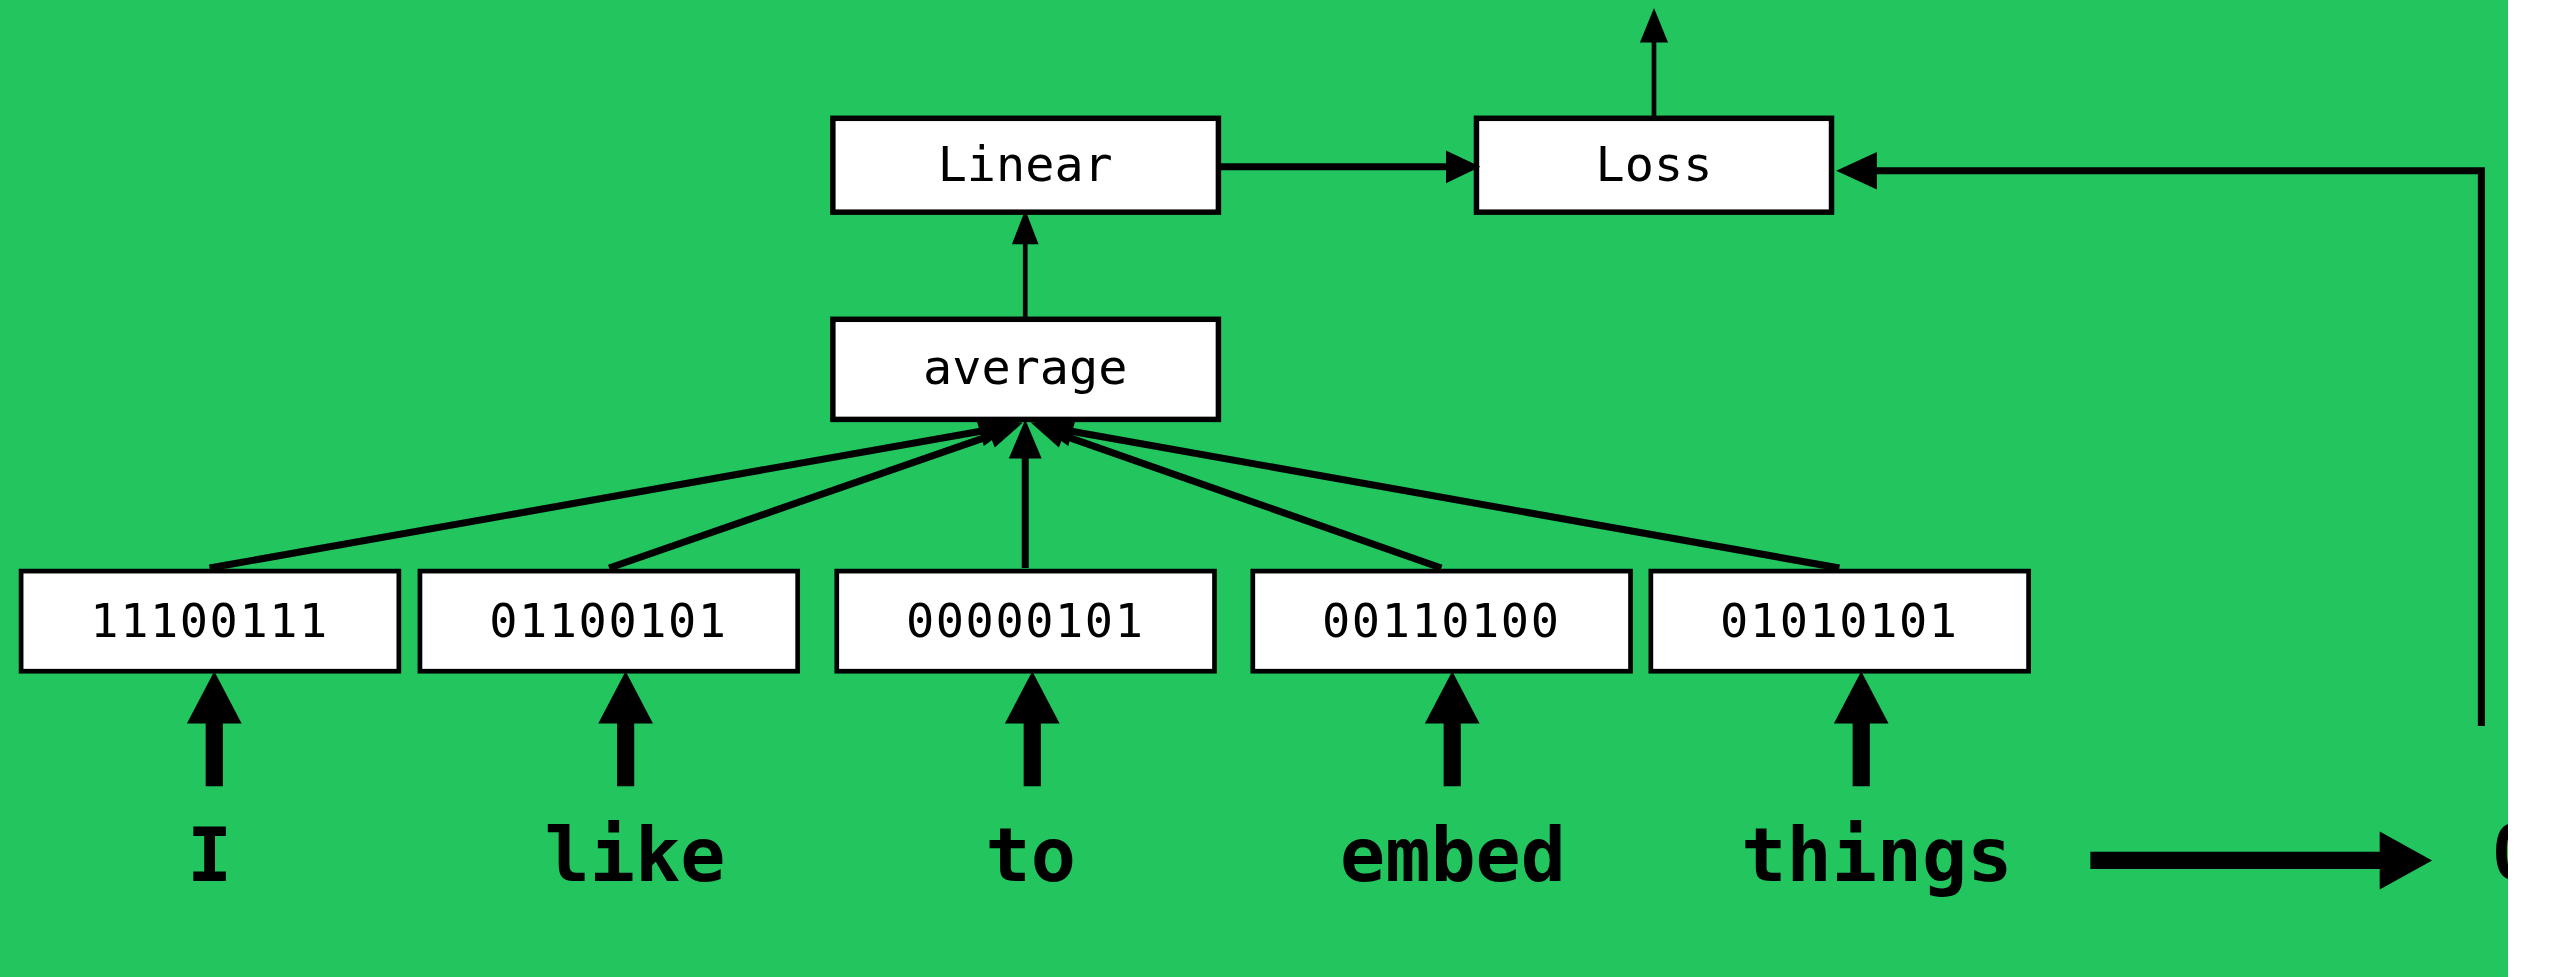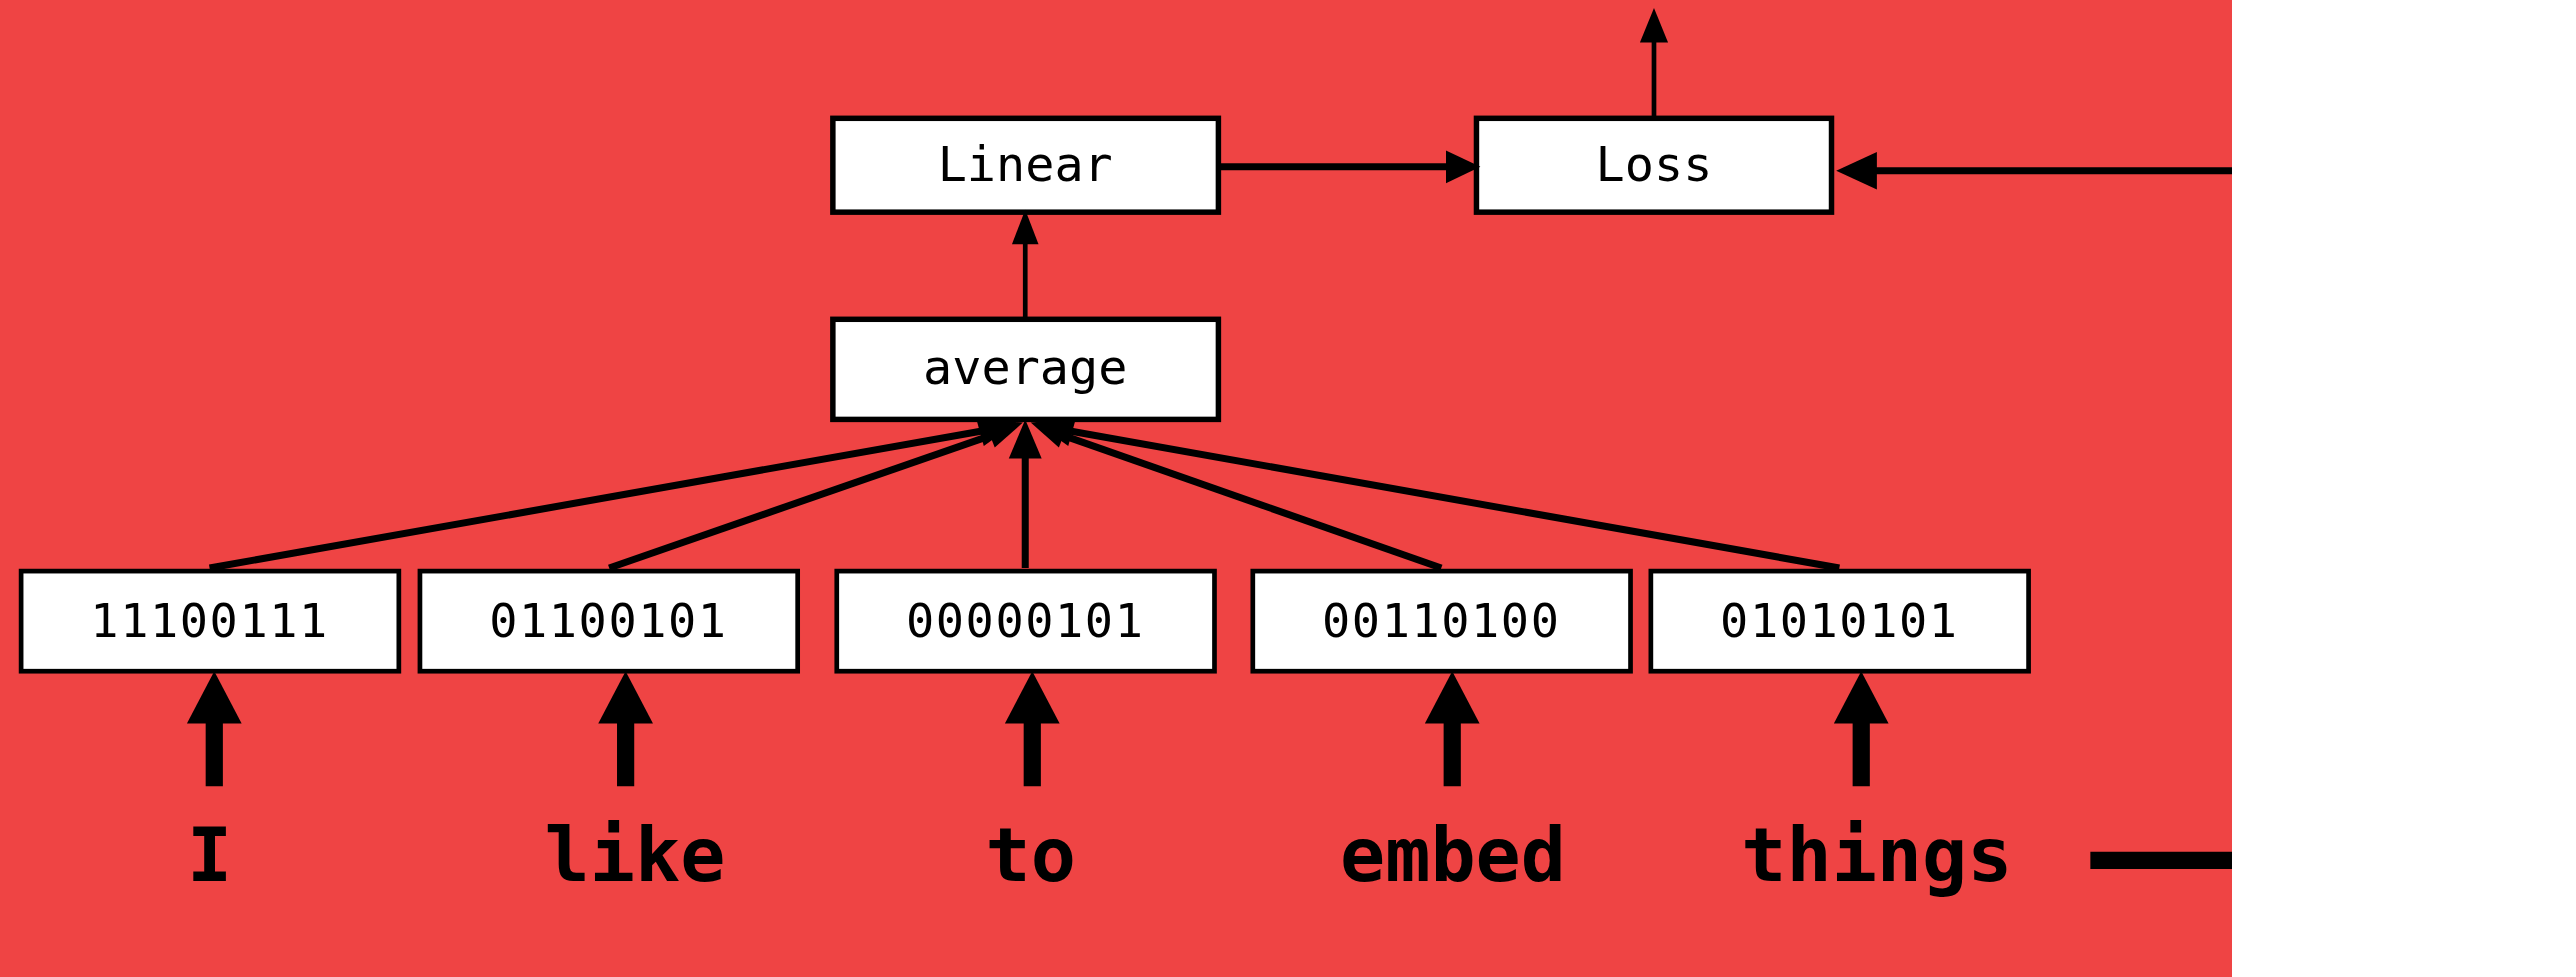--- a/index.html
+++ b/index.html
@@ -2,23 +2,23 @@
 <html style="font-size:12.5px"><head>
 <meta charset="utf-8">
 <style>
   html, body {
     margin: 0;
     padding: 0;
     background: #ffffff;
   }
   #stage {
     position: relative;
-    width: 2232px;
+    width: 2508px;
     height: 978px;
-    background: #ef4444;
+    background: #22c55e;
     overflow: hidden;
     font-family: "DejaVu Sans Mono", "Liberation Mono", monospace;
   }
   #diagram {
     position: absolute;
     left: 0;
     top: 0;
     width: 2576px;
     height: 978px;
     display: block;

